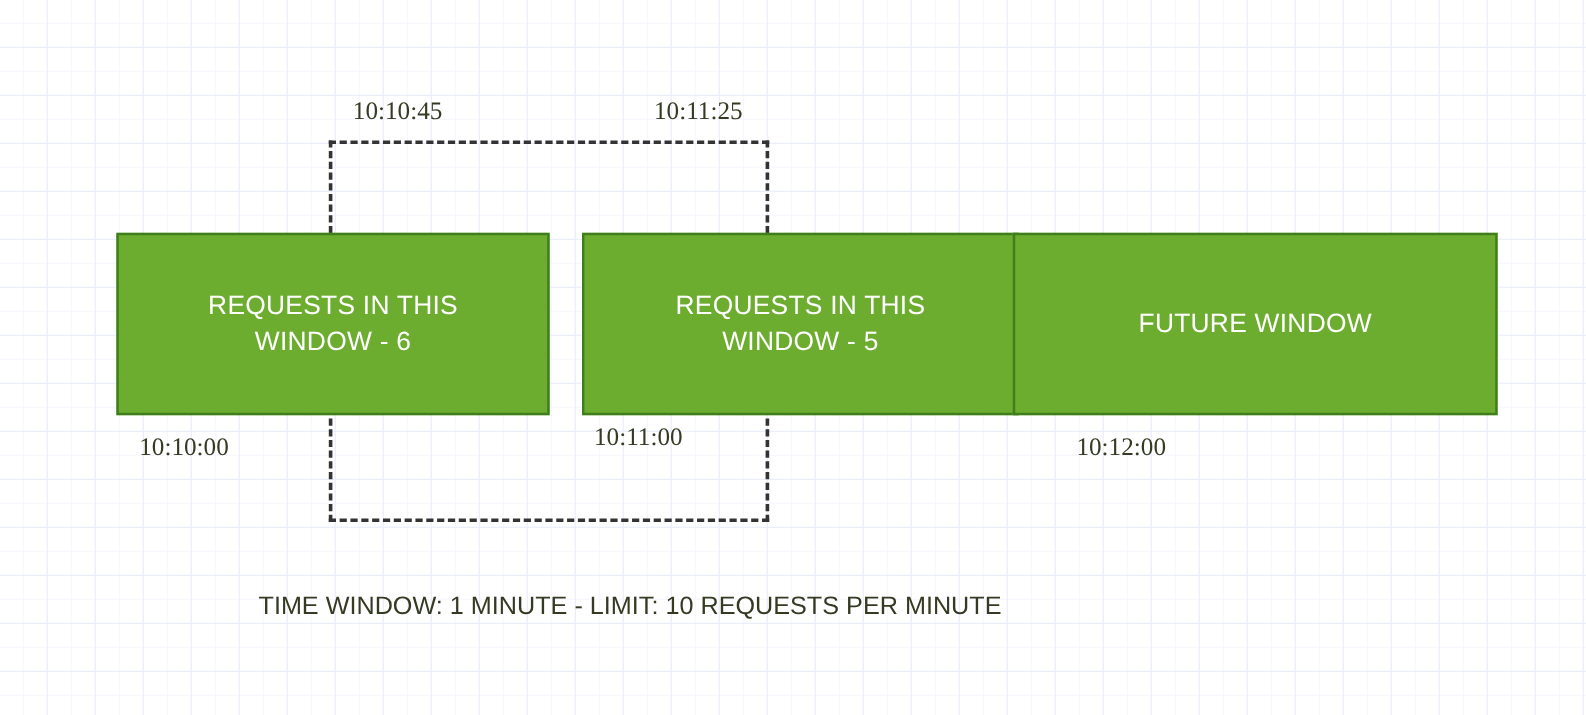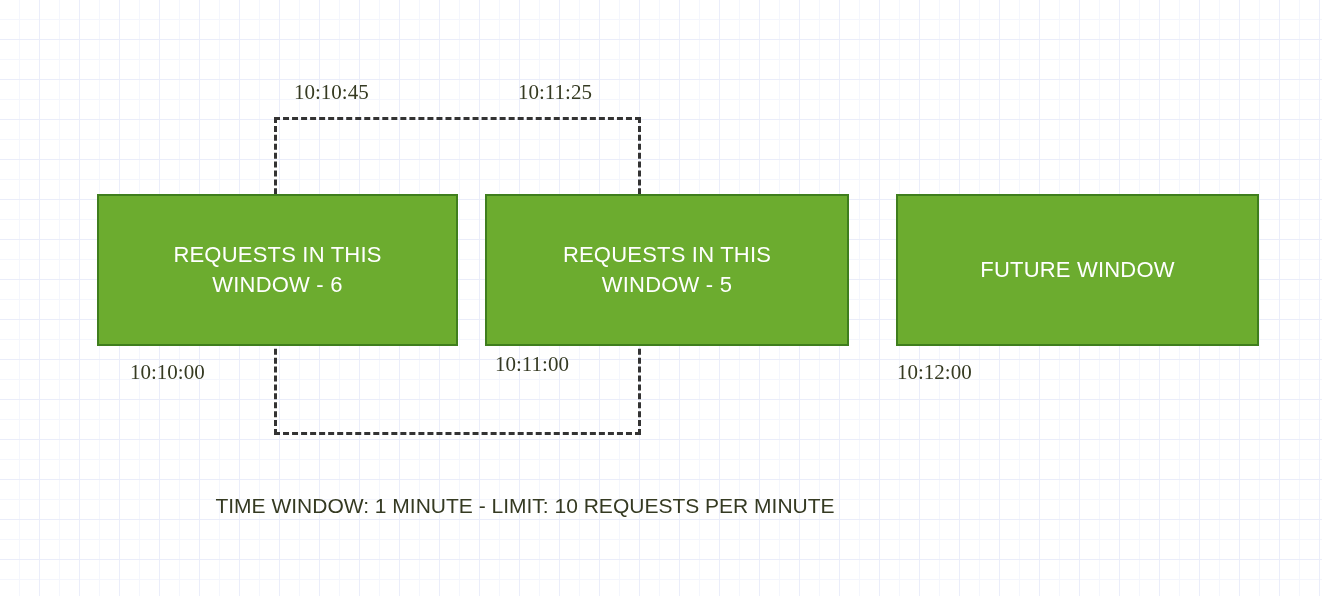--- a/index.html
+++ b/index.html
@@ -49,21 +49,21 @@
     color: #ffffff;
     font-size: 22px;
     line-height: 30px;
     letter-spacing: 0.2px;
     white-space: pre-line;
     padding: 0 12px;
   }
 
   #window-1 { left: 97px;  top: 194px; width: 361px; height: 152px; }
   #window-2 { left: 485px; top: 194px; width: 364px; height: 152px; }
-  #window-3 { left: 896px; top: 194px; width: 363px; height: 152px; }
+  #window-3 { left: 844px; top: 194px; width: 404px; height: 152px; }
 
   
   #sliding-window {
     position: absolute;
     left: 274px;
     top: 117px;
     width: 367px;
     height: 318px;
     box-sizing: border-box;
     border: 3px dashed #333333;
@@ -76,23 +76,23 @@
     position: absolute;
     color: #353a22;
     font-size: 21px;
     line-height: 26px;
     white-space: nowrap;
     z-index: 4;
     font-family: Liberation Serif, serif;
   }
 
   #label-slide-start { left: 294px; top: 79px; }
-  #label-slide-end   { left: 518px; top: 79px; }
+  #label-slide-end   { left: 545px; top: 79px; }
 
-  #label-win1-start  { left: 130px; top: 359px; }
+  #label-win1-start  { left: 116px; top: 359px; }
   #label-win2-start  { left: 495px; top: 351px; }
   #label-win3-start  { left: 897px; top: 359px; text-align: center; }
 
   #caption {
     position: absolute;
     left: 0;
     top: 492px;
     width: 1050px;
     text-align: center;
     color: #353a22;

